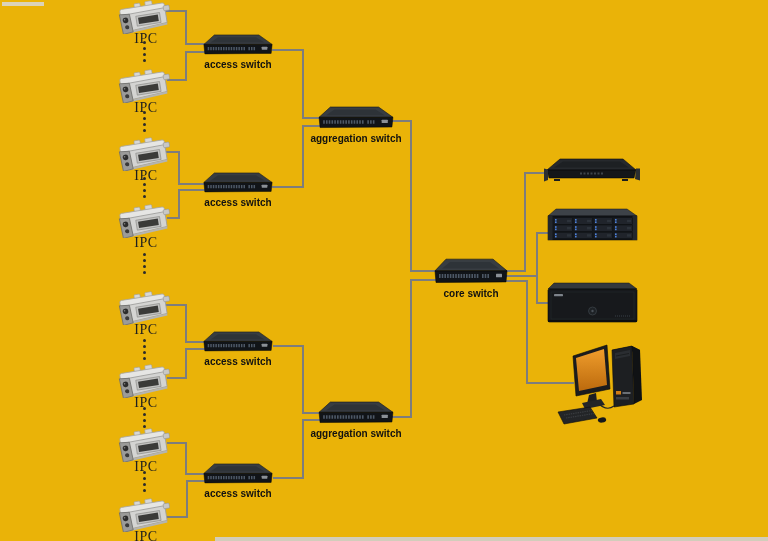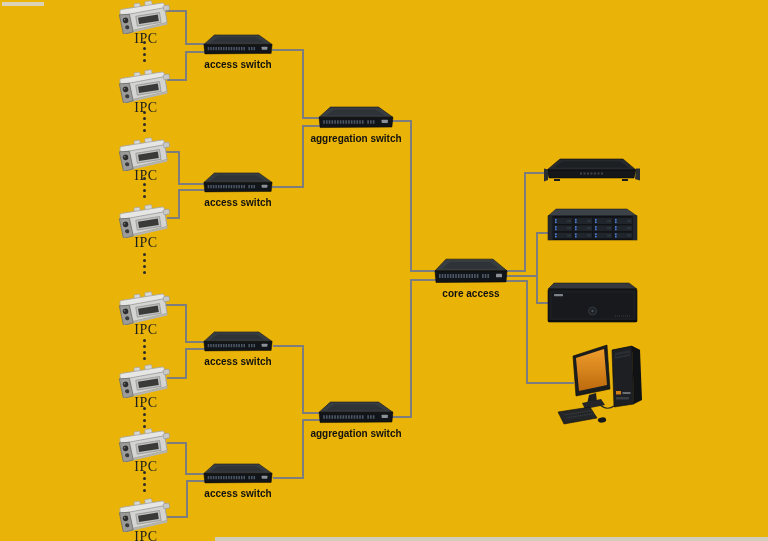--- a/index.html
+++ b/index.html
@@ -210,21 +210,21 @@
     <svg width="78" viewBox="0 0 76 24">
         <use href="#sym-switch"></use>
       </svg>
     <span class="dev-label">aggregation switch</span>
   </div>
 
   <div class="node" style="left:421px;top:258px;width:100px">
     <svg width="76" height="28" preserveAspectRatio="none" viewBox="0 0 76 24">
         <use href="#sym-switch"></use>
       </svg>
-    <span class="dev-label">core access</span>
+    <span class="dev-label">core switch</span>
   </div>
 
   <div class="node" style="left:544px;top:155px">
     <svg width="96" height="30" viewBox="0 0 96 30">
       <polygon points="16,4 79,4 92,15 3,15" fill="#26292d" stroke="#0d0e10" stroke-width="0.6"></polygon>
       <polygon points="19,6.5 76,6.5 85,12.5 10,12.5" fill="#1d2023"></polygon>
       <polygon points="3,15 92,15 90,23 5,23" fill="#141619" stroke="#000000" stroke-width="0.5"></polygon>
       <polygon points="0,13.5 4,14.5 4,25 0,26.5" fill="#2b2e31"></polygon>
       <polygon points="92,13.5 96,13.5 96,25.5 91,24" fill="#2b2e31"></polygon>
       <line x1="36" y1="18.5" x2="60" y2="18.5" stroke="#3e444b" stroke-width="2.2" stroke-dasharray="2 1.5"></line>

